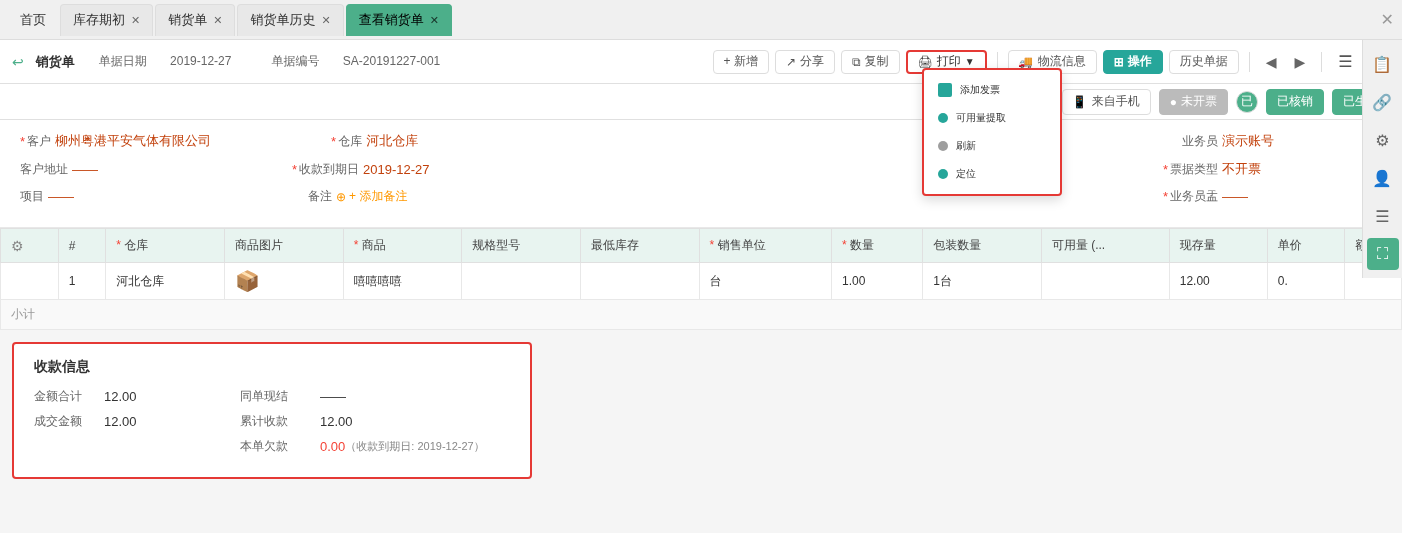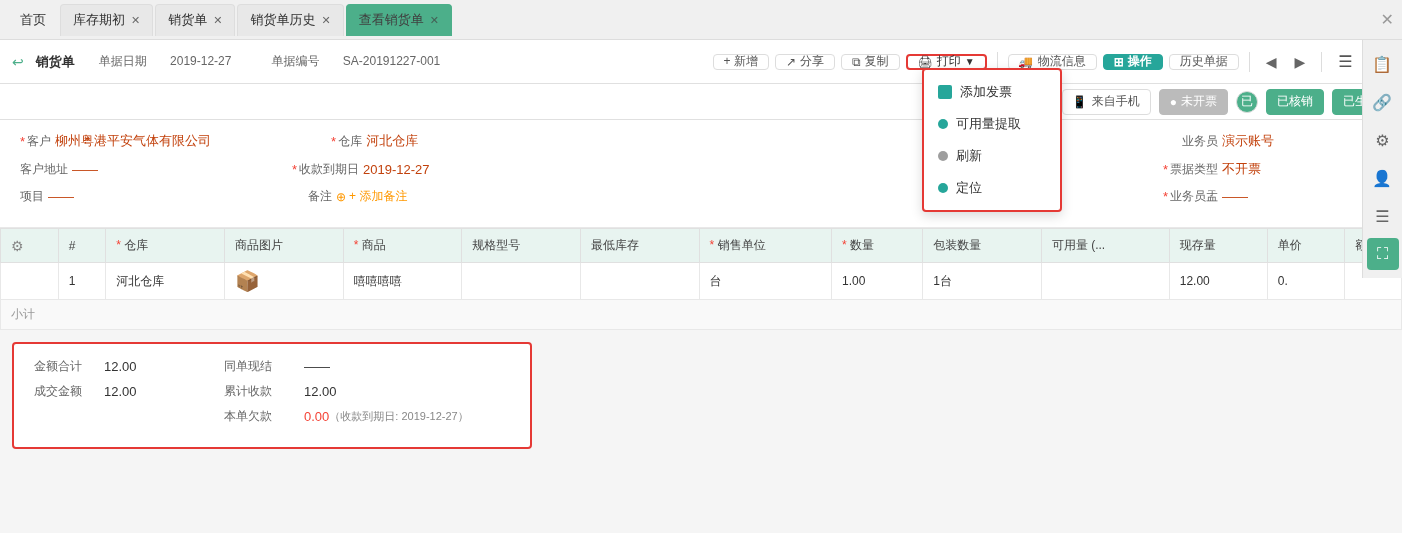--- a/index.html
+++ b/index.html
@@ -8,41 +8,41 @@
     
     .tab-bar {
       display: flex; align-items: center; background: #f0f0f0; border-bottom: 1px solid #ddd;
       height: 40px; padding: 0 8px; gap: 2px;
     }
     .tab-item {
       display: flex; align-items: center; padding: 0 12px; height: 32px; border-radius: 4px 4px 0 0;
       cursor: pointer; font-size: 13px; gap: 6px; background: #e8e8e8; border: 1px solid #ddd; border-bottom: none;
     }
     .tab-item.active {
-      background: #4caf8a; color: #404040; border-color: #4caf8a; text-align: center;
+      background: #4caf8a; color: #000000; border-color: #4caf8a; text-align: center;
     }
     .tab-item .close-btn { font-size: 11px; opacity: 0.7; cursor: pointer; }
     .tab-item.home { background: transparent; border: none; }
     .tab-spacer { flex: 1; }
     .tab-close-all { font-size: 16px; cursor: pointer; color: #999; margin-left: 8px; }
 
     
     .toolbar {
       display: flex; align-items: center; background: #fff; border-bottom: 1px solid #e0e0e0;
       height: 44px; padding: 0 12px; gap: 8px;
     }
     .doc-icon { color: #4caf8a; font-size: 14px; margin-right: 4px; }
     .doc-title { font-weight: bold; color: #333; font-size: 13px; }
     .doc-meta { font-size: 12px; color: #666; margin-left: 16px; }
     .doc-meta span { margin-right: 16px; }
     .toolbar-right { margin-left: auto; display: flex; align-items: center; gap: 6px; }
     .tb-btn {
       display: flex; align-items: center; gap: 4px; padding: 4px 10px; border: 1px solid #ddd;
       border-radius: 4px; background: #fff; cursor: pointer; font-size: 12px; color: #555;
-      height: 16px;
+      height: 24px;
     }
     .tb-btn.highlight { border: 2px solid #e53935; color: #333; }
     .tb-btn.teal { background: #26a69a; color: #fff; border-color: #26a69a; font-weight: bold; }
     .separator { width: 1px; height: 20px; background: #ddd; margin: 0 4px; }
     .nav-btn { padding: 4px 6px; cursor: pointer; color: #666; font-size: 14px; }
     .view-btn { padding: 4px 6px; cursor: pointer; color: #555; font-size: 16px; }
 
     
     .toolbar2 {
       display: flex; align-items: center; background: #fff; border-bottom: 1px solid #e0e0e0;
@@ -82,21 +82,21 @@
     
     .bottom-panel { display: flex; padding: 0; background: #f5f5f5; }
     .payment-info {
       background: #fff; border: 2px solid #e53935; border-radius: 4px; margin: 12px;
       padding: 14px 20px; min-width: 520px;
     }
     .payment-title { font-weight: bold; font-size: 14px; margin-bottom: 12px; }
     .payment-row { display: flex; align-items: center; margin-bottom: 8px; gap: 0; }
     .pay-label { color: #666; font-size: 12px; width: 70px; }
     .pay-value { font-size: 13px; color: #333; width: 80px; }
-    .pay-label2 { color: #666; font-size: 12px; width: 80px; margin-left: 40px; }
+    .pay-label2 { color: #666; font-size: 12px; width: 80px; margin-left: 56px; }
     .pay-value2 { font-size: 13px; color: #333; }
     .pay-value-red { color: #f44336; }
     .pay-note { color: #888; font-size: 11px; }
 
     
     .right-sidebar {
       position: fixed; right: 0; top: 40px; width: 40px; background: #f0f0f0;
       border-left: 1px solid #ddd; display: flex; flex-direction: column; align-items: center;
       padding: 8px 0; gap: 6px;
     }
@@ -107,21 +107,21 @@
     .side-btn.green { background: #4caf8a; color: #fff; }
 
     
     .dropdown-menu {
       position: absolute; top: 68px; right: 340px; background: #fff;
       border: 2px solid #e53935; border-radius: 4px; box-shadow: 0 4px 12px rgba(0,0,0,0.15);
       min-width: 140px; z-index: 100; padding: 6px 0;
     }
     .menu-item {
       display: flex; align-items: center; padding: 7px 14px; gap: 8px;
-      cursor: pointer; font-size: 13px; color: #333; text-align: right;
+      cursor: pointer; font-size: 10px; color: #333; text-align: right;
     }
     .menu-icon-sq { width: 14px; height: 14px; background: #26a69a; border-radius: 2px; }
     .menu-icon-circle { width: 10px; height: 10px; border-radius: 50%; background: #2196f3; }
     .menu-icon-circle-teal { width: 10px; height: 10px; border-radius: 50%; background: #26a69a; }
     .menu-icon-circle-gray { width: 10px; height: 10px; border-radius: 50%; background: #9e9e9e; }
   </style>
 </head>
 <body>
 
 <div class="tab-bar">
@@ -303,20 +303,21 @@
       </tr>
       <tr class="subtotal-row">
         <td colspan="14">小计</td>
       </tr>
     </tbody>
   </table>
 </div>
 
 <div class="bottom-panel">
   <div class="payment-info">
+    <div class="payment-title">收款信息</div>
     <div class="payment-row">
       <span class="pay-label">金额合计</span>
       <span class="pay-value">12.00</span>
       <span class="pay-label2">同单现结</span>
       <span class="pay-value2">——</span>
     </div>
     <div class="payment-row">
       <span class="pay-label">成交金额</span>
       <span class="pay-value">12.00</span>
       <span class="pay-label2">累计收款</span>

